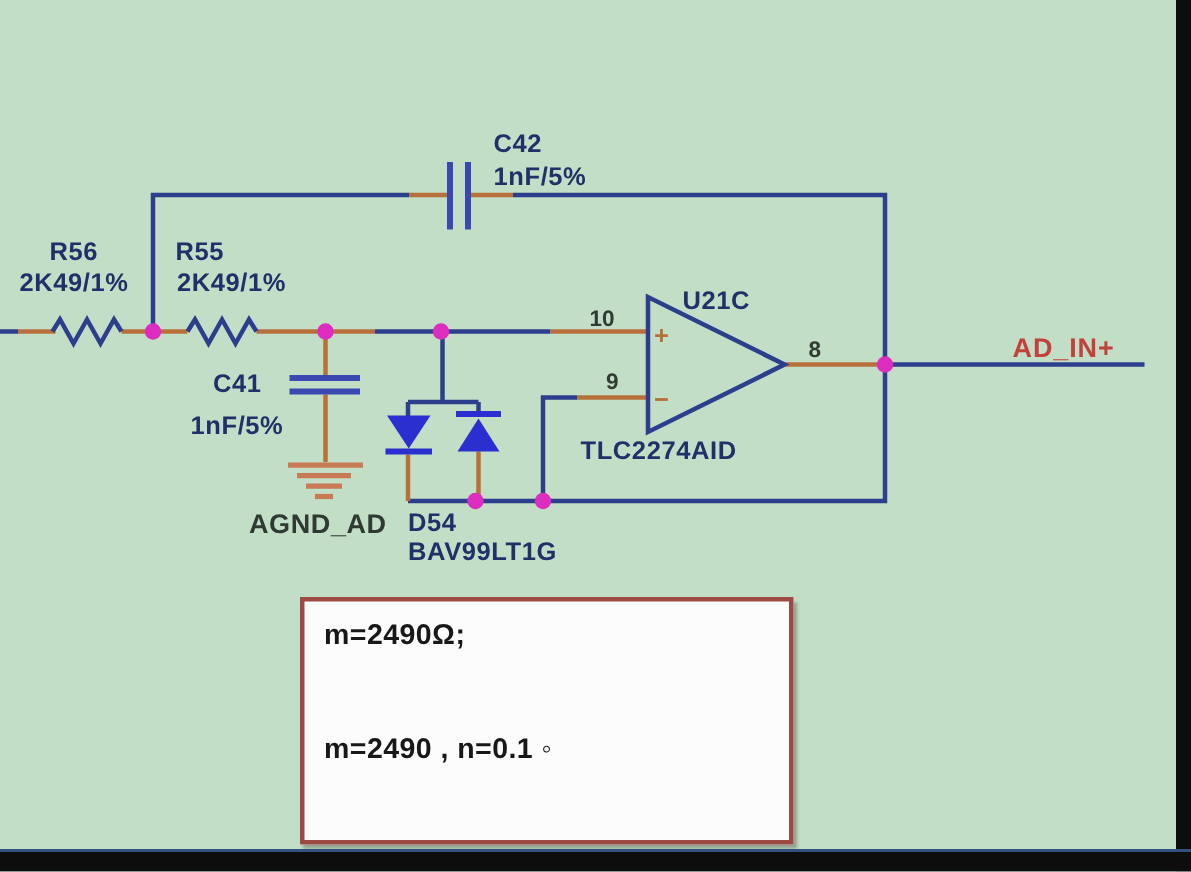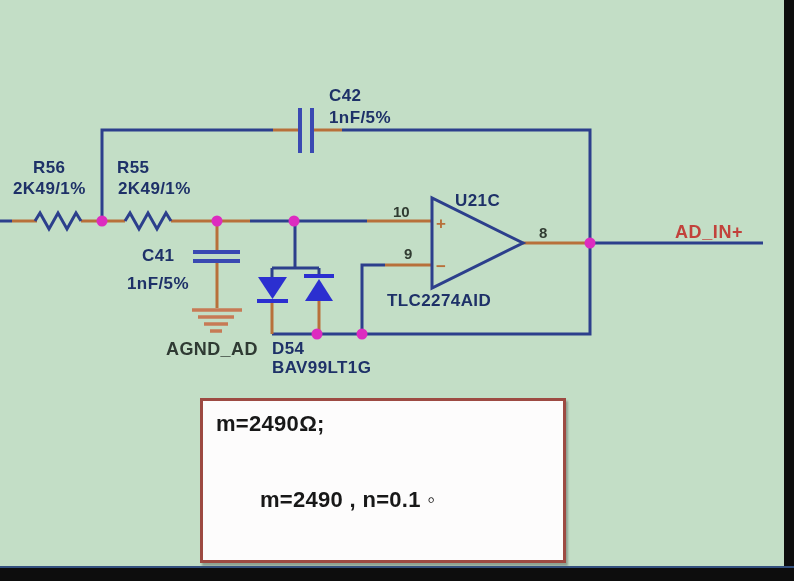--- a/index.html
+++ b/index.html
@@ -8,27 +8,27 @@
     background:#c3dec6;
     font-family:"Liberation Sans","DejaVu Sans",sans-serif;
   }
   svg text{font-family:"Liberation Sans","DejaVu Sans",sans-serif;}
   .lbl{fill:#1e3168;font-size:17px;font-weight:700;letter-spacing:.4px;}
   .pin{fill:#313c32;font-size:15px;font-weight:700;}
   .sign{fill:#b8703a;font-size:17px;font-weight:700;}
   .net-red{fill:#c2413b;font-size:18px;font-weight:700;letter-spacing:.6px;}
   .gnd-lbl{fill:#2f3a33;font-size:18px;font-weight:700;letter-spacing:.4px;}
   .note-box{
-    position:absolute;left:200px;top:398px;width:366px;height:165px;
+    position:absolute;left:200px;top:398px;width:329px;height:165px;
     box-sizing:border-box;background:#fdfcfc;border:3px solid #9d4a42;
     box-shadow:2px 3px 2px rgba(50,50,50,.35);
     padding:9px 0 0 13px;color:#181818;
-    font-size:22px;font-weight:700;line-height:27px;letter-spacing:.3px;
+    font-size:19px;font-weight:700;line-height:27px;letter-spacing:.3px;
   }
-  .note-line3{margin-top:49px;margin-left:44px;}
+  .note-line3{margin-top:49px;}
   .frame-right{position:absolute;right:0;top:0;width:10px;height:581px;background:#0d0d0d;}
   .frame-bottom{position:absolute;left:0;bottom:0;width:794px;height:13px;background:#0d0d0d;border-top:2px solid #33507e;}
 </style>
 </head>
 <body>
 
 <div class="stage">
   <svg width="794" height="581" viewBox="0 0 794 581">
 
     <g stroke="#2c3f8c" stroke-width="3" fill="none">

